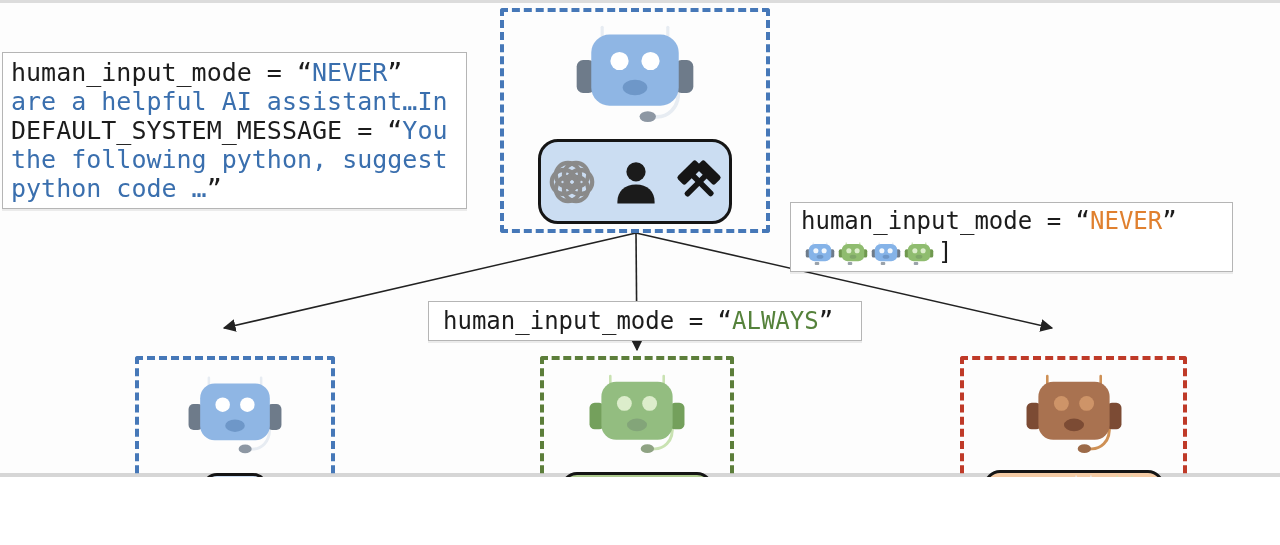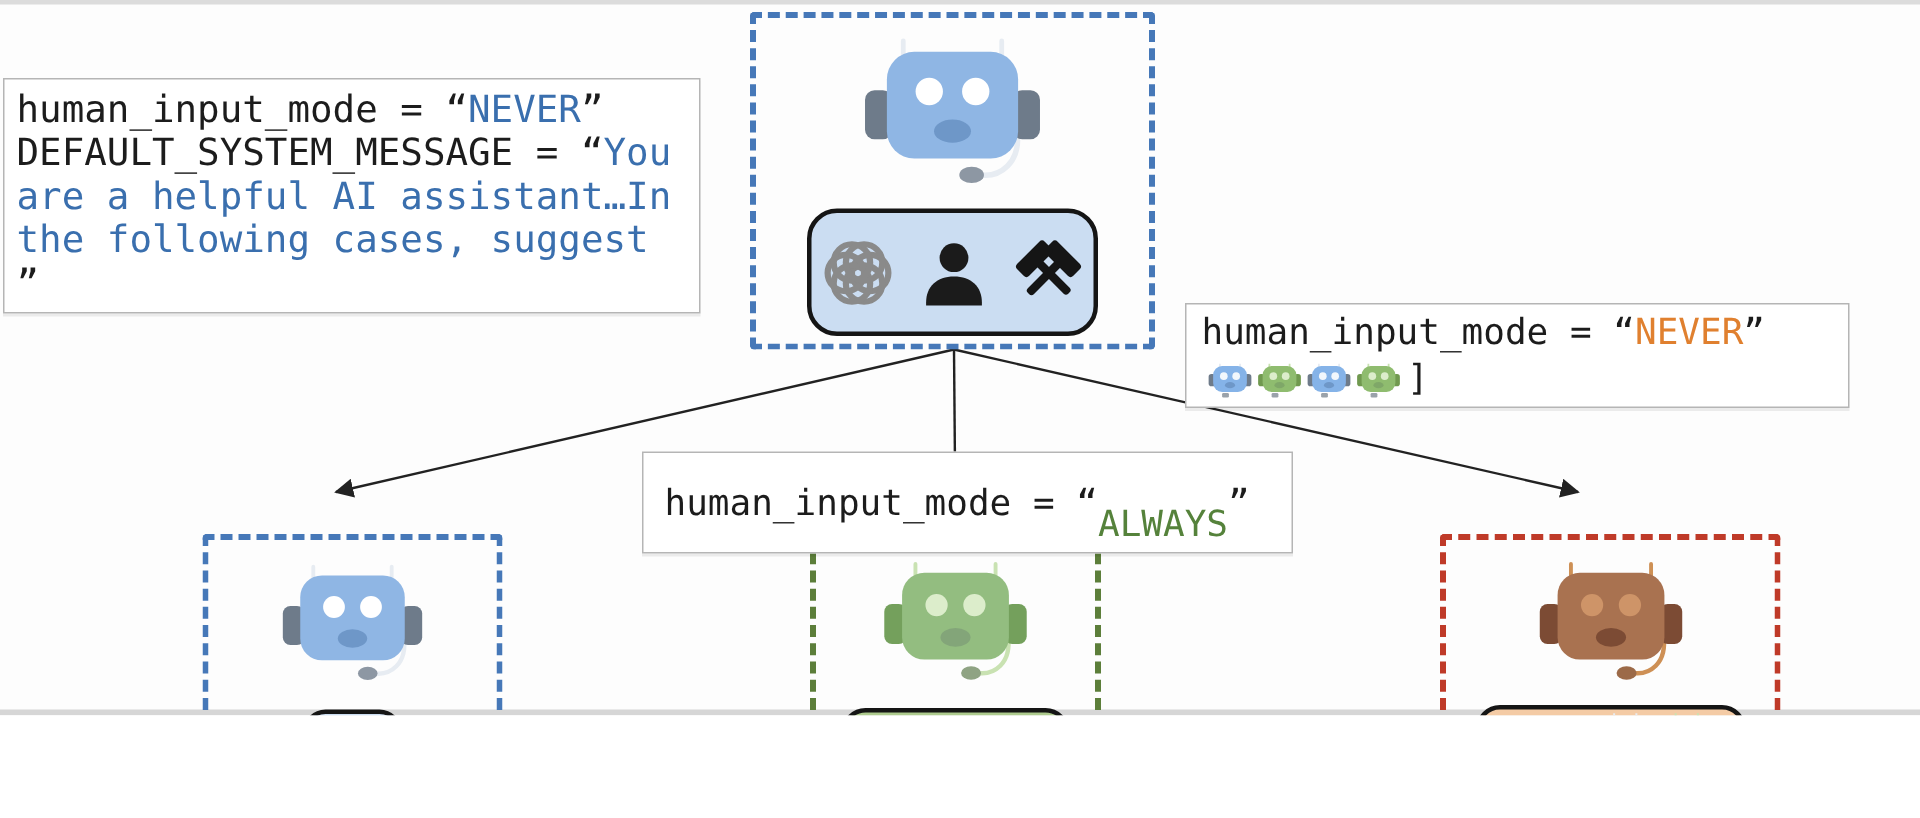--- a/index.html
+++ b/index.html
@@ -13,21 +13,21 @@
 
   
   .codebox{
     position:absolute;background:#FFFFFF;border:1px solid var(--codebox-border,#B5B5B5);
     box-shadow:0 2px 0 rgba(0,0,0,0.07);color:var(--code-text,#1C1C1C);
     white-space:nowrap;z-index:3;box-sizing:border-box;
   }
   .codebox .cline{display:flex;align-items:center;}
   .c-blue{color:var(--code-blue,#3A6FAE);}
   .c-orange{color:var(--code-orange,#E0802F);}
-  .c-green{color:var(--code-green,#55823B);margin-top:28px;}
+  .c-green{color:var(--code-green,#55823B);}
 
   .codebox.left{left:2px;top:52px;width:465px;padding:5px 8px;font-size:25px;line-height:29px;}
   .codebox.right{left:790px;top:202px;width:443px;padding:3px 10px;font-size:24px;line-height:31px;}
   .codebox.label{left:428px;top:301px;width:434px;padding:4px 14px;font-size:24px;line-height:30px;}
 
   .robot-row{display:inline-flex;align-items:center;gap:3px;margin:0 4px;}
   .robot-row .robot{display:inline-flex;}
 
   
   .agentbox{
@@ -76,30 +76,31 @@
     <line x1="636" y1="233" x2="1052" y2="328" marker-end="url(#ah)"></line>
   </svg>
 
   <div class="codebox left">
     <div class="cline">
       <span>human_input_mode = “</span>
         <span class="c-blue">NEVER</span>
         <span>”</span>
     </div>
     <div class="cline">
+      <span class="c-blue">are a helpful AI assistant…In</span>
+    </div>
+    <div class="cline">
       <span>DEFAULT_SYSTEM_MESSAGE = “</span>
         <span class="c-blue">You</span>
     </div>
     <div class="cline">
-      <span class="c-blue">are a helpful AI assistant…In</span>
-    </div>
-    <div class="cline">
-      <span class="c-blue">the following cases, suggest</span>
-    </div>
-    <div class="cline">
+      <span class="c-blue">the following python, suggest</span>
+    </div>
+    <div class="cline">
+      <span class="c-blue">python code …</span>
         <span>”</span>
     </div>
   </div>
 
   <div class="agentbox top">
     <span class="robot"><svg viewBox="0 0 140 124" width="128" height="113">
 <path d="M34,28 V8" stroke="#E7ECF2" stroke-width="3.5" fill="none" stroke-linecap="round"></path>
 <path d="M106,28 V8" stroke="#E7ECF2" stroke-width="3.5" fill="none" stroke-linecap="round"></path>
 <path d="M117,72 C121,98 104,108 90,106" stroke="#E7ECF2" stroke-width="4" fill="none" stroke-linecap="round"></path>
 <rect x="6" y="44" width="20" height="36" rx="7" fill="#6E7B8A"></rect>

